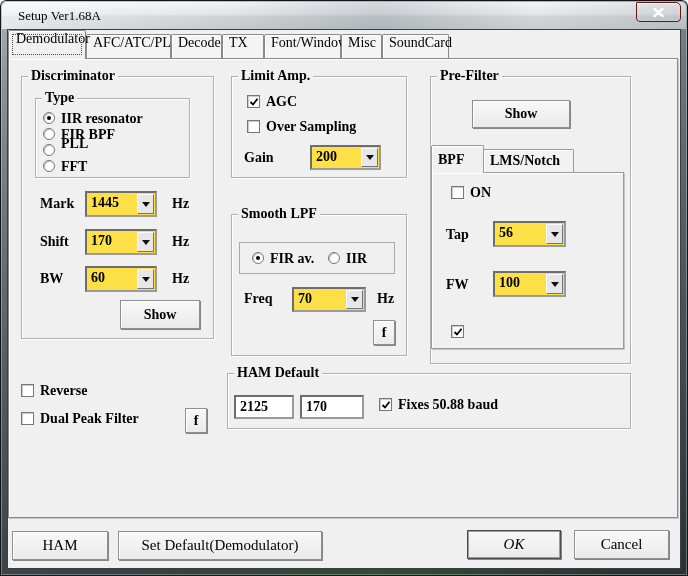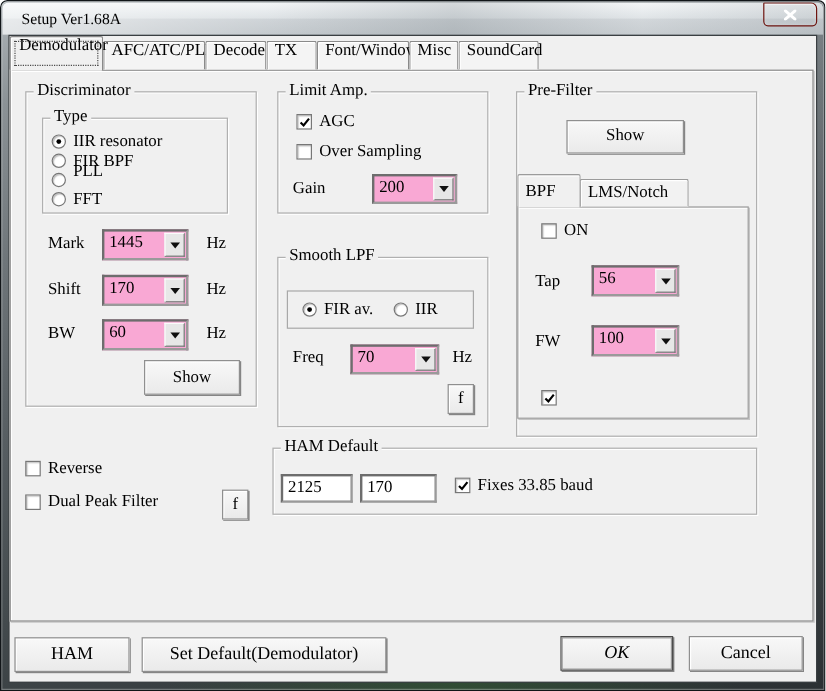--- a/index.html
+++ b/index.html
@@ -29,28 +29,28 @@
   .client { position:absolute; left:8px; top:30px; width:672px; height:538px; background:#f0f0f0;
     box-shadow: 0 0 0 1px #3a3f42; }
 
   .tab { position:absolute; top:4px; height:24px; background:#f4f4f4; cursor:pointer;
     border:1px solid #8a8a8a; border-bottom:none; border-radius:2px 2px 0 0;
     box-shadow: inset 1px 1px 0 #fff; z-index:2; display:flex; align-items:flex-start; padding-left:6px; white-space:nowrap; }
   .tab.selected { top:0; height:29px; z-index:3; background:#f0f0f0; padding-left:7px; }
   .focus-rect { position:absolute; left:3px; right:3px; top:3px; bottom:4px; border:1px dotted #4a4a4a; pointer-events:none; }
 
   .page { position:absolute; left:0; top:28px; width:670px; height:460px; background:#f0f0f0; z-index:1;
-    border:1px solid #8a8a8a; box-shadow: inset 1px 1px 0 #fff, 1px 1px 0 #c9c9c9; }
+    border:1px solid #8a8a8a; box-shadow: inset 1px 1px 0 #fff, 1px 1px 0 #c9c9c9; font-weight: bold; }
 
   .group { position:absolute; border:1px solid #b0b0b0; box-shadow: inset 1px 1px 0 #fff, 1px 1px 0 #fff; }
   .legend { position:absolute; top:-10px; left:6px; background:#f0f0f0; padding:0 3px; height:17px; line-height:17px; white-space:nowrap; }
 
   .lbl { position:absolute; height:17px; line-height:17px; white-space:nowrap; }
 
-  .combo { position:absolute; background:#f9a8d4; border:2px solid; border-color:#6d6d6d #9a9a9a #9a9a9a #6d6d6d; display:flex; cursor:pointer;gap:10px; }
+  .combo { position:absolute; background:#fde047; border:2px solid; border-color:#6d6d6d #9a9a9a #9a9a9a #6d6d6d; display:flex; cursor:pointer;gap:10px; }
   .combo .val { flex:1; padding:1px 0 0 4px; line-height:18px; overflow:hidden; }
   .combo .drop { width:17px; margin:1px; background:#e7e7e7; border:1px solid; border-color:#fbfbfb #747474 #747474 #fbfbfb;
     display:flex; align-items:center; justify-content:center; cursor:pointer; }
   .arr { width:0; height:0; border-left:4px solid transparent; border-right:4px solid transparent; border-top:5px solid #101010; }
 
   .field { position:absolute; background:#fff; border:2px solid; border-color:#6d6d6d #9a9a9a #9a9a9a #6d6d6d;
     font:inherit; padding:0 4px; outline:none; }
 
   .cb { position:absolute; width:13px; height:13px; background:#fff; border:1px solid #777;
     box-shadow: inset 1px 1px 1px rgba(0,0,0,.22); display:flex; align-items:center; justify-content:center; cursor:pointer; }
@@ -260,21 +260,21 @@
 
       <div class="group" style="left:218px;top:314px;width:404px;height:56px">
         <span class="legend">HAM Default</span>
         <input class="field" style="left: 6px; top: 21px; width: 60px; height: 24px;" value="2125">
         <input class="field" style="left: 72px; top: 21px; width: 64px; height: 24px;" value="170">
         <span class="cb checked" style="left:151px;top:24px">
           <svg width="10" height="10" viewBox="0 0 10 10">
               <path d="M1.5 5 L4 7.5 L8.5 1.8" stroke="#000" stroke-width="1.8" fill="none"></path>
             </svg>
         </span>
-        <span class="lbl" style="left:170px;top:22px">Fixes 33.85 baud</span>
+        <span class="lbl" style="left:170px;top:22px">Fixes 50.88 baud</span>
       </div>
     </div>
 
     <div class="btn" style="left:4px;top:501px;width:96px;height:29px">
       <span>HAM</span>
     </div>
     <div class="btn" style="left:110px;top:501px;width:204px;height:29px">
       <span>Set Default(Demodulator)</span>
     </div>
     <div class="btn default" style="left:459px;top:500px;width:94px;height:29px">

